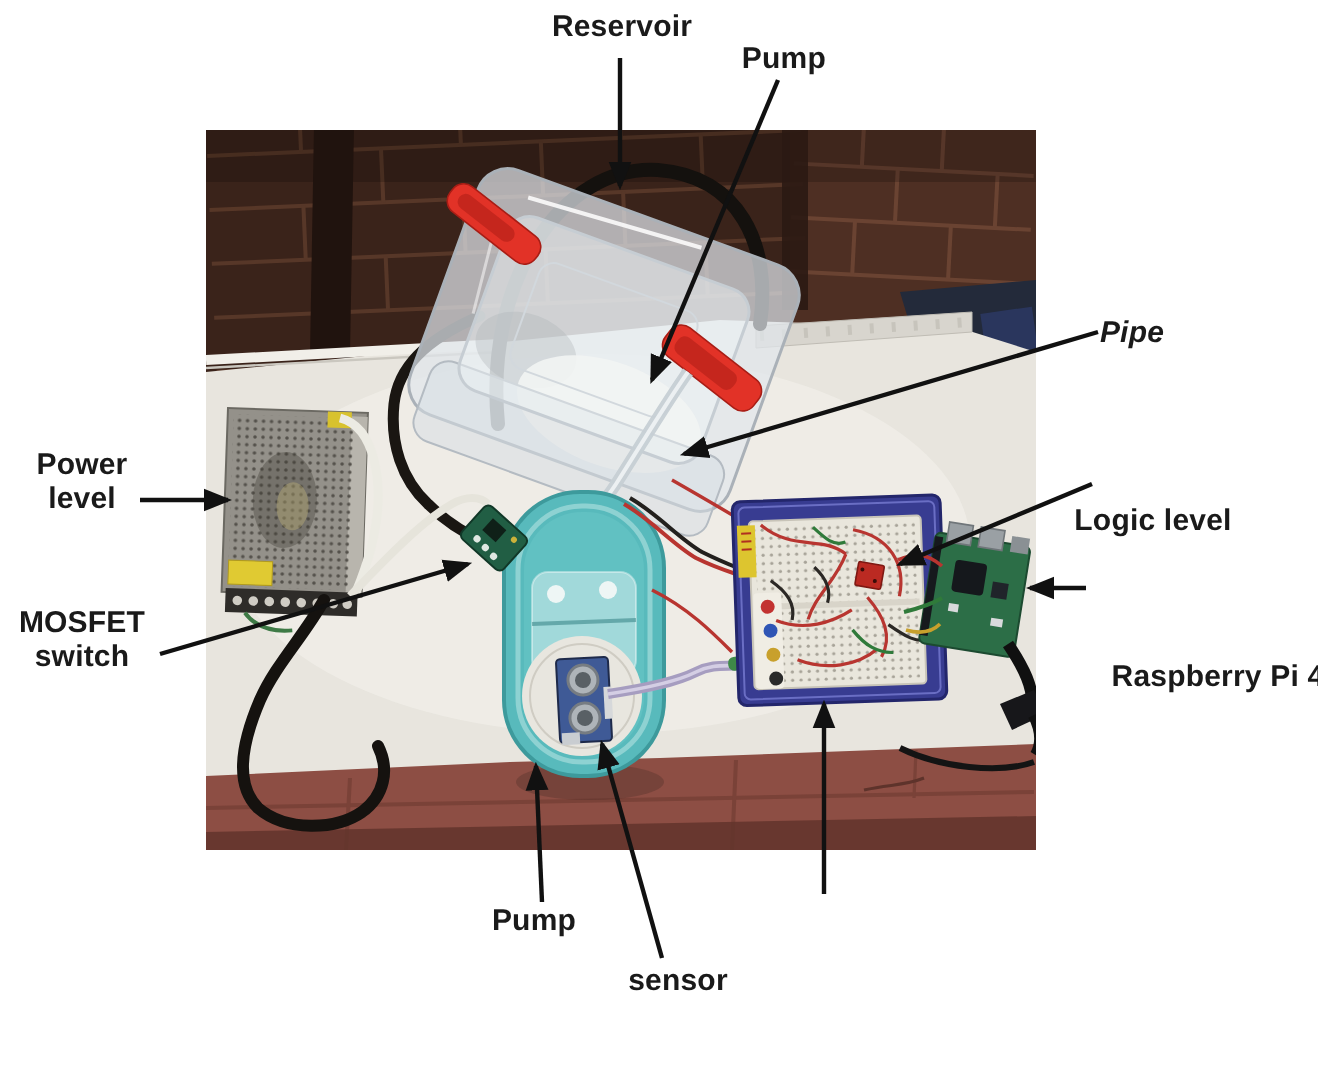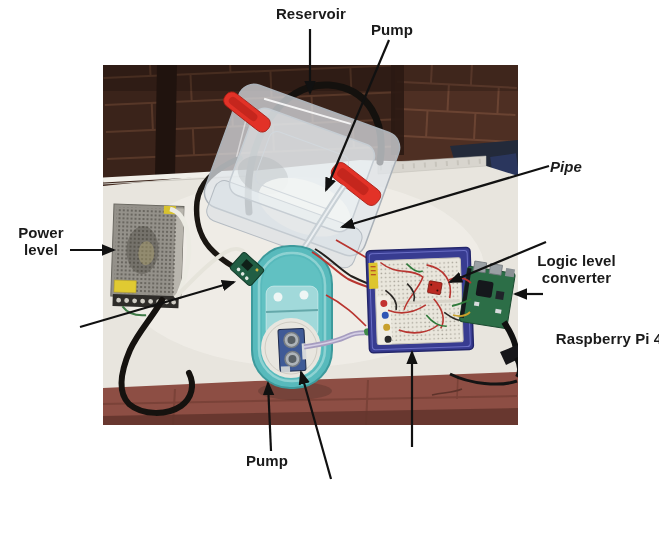--- a/index.html
+++ b/index.html
@@ -285,28 +285,32 @@
       <span>Reservoir</span>
     </div>
   <div class="label" style="left:357px;top:21px;width:56px;text-align:right;">
       <span>Pump</span>
     </div>
   <div class="label" style="left:541px;top:158px;width:50px;font-style:italic;">
       <span>Pipe</span>
     </div>
   <div class="label" style="left:528px;top:217px;width:97px;margin-top:35px;">
     <span>Logic level</span>
-    <span>converter</span>
   </div>
   <div class="label" style="left:550px;top:286px;width:118px;margin-top:44px;">
       <span>Raspberry Pi 4</span>
     </div>
   <div class="label" style="left:7px;top:224px;width:68px;">
     <span>Power</span>
     <span>level</span>
   </div>
+  <div class="label" style="left:2px;top:303px;width:78px;">
+    <span>MOSFET</span>
+    <span>switch</span>
+  </div>
   <div class="label" style="left:239px;top:452px;width:56px;">
       <span>Pump</span>
     </div>
   <div class="label" style="left:294px;top:482px;width:90px;">
+    <span>sensor</span>
   </div>
 
 </div>
 
 </body></html>

